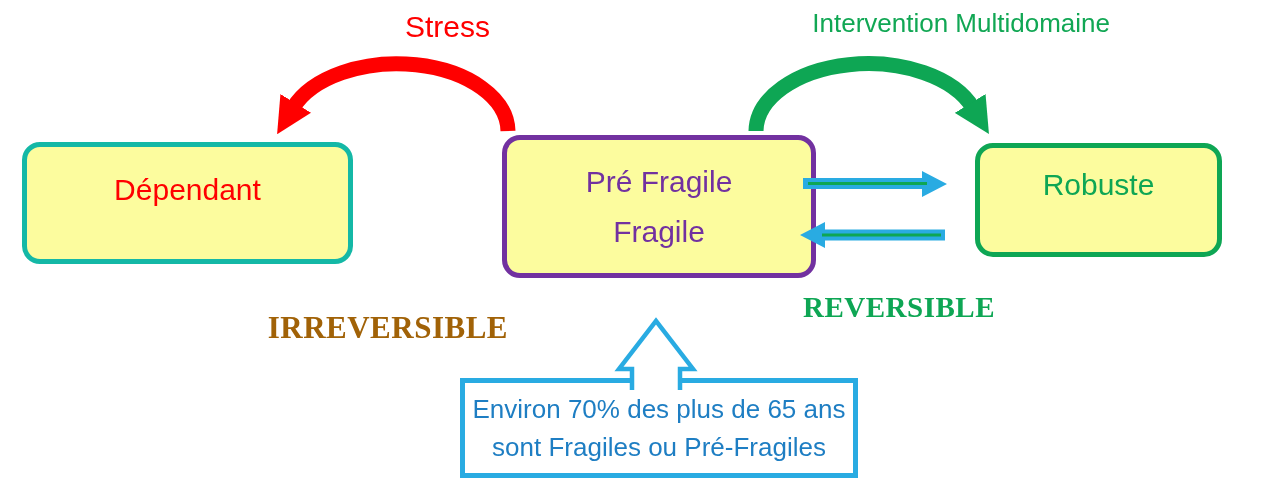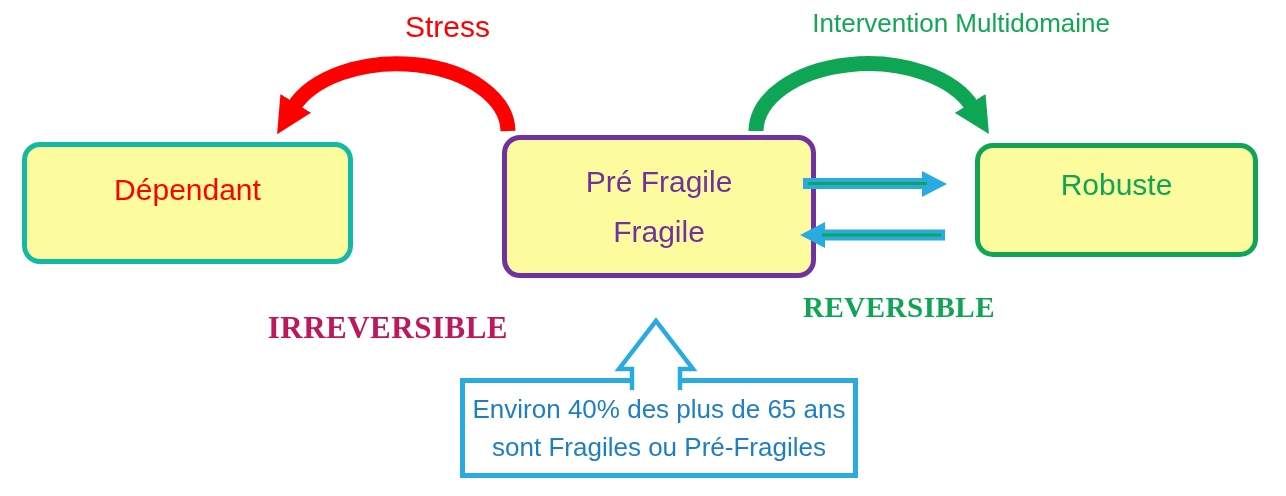--- a/index.html
+++ b/index.html
@@ -4,32 +4,32 @@
 <style>
   html,body{margin:0;padding:0;background:#fff;}
   .canvas{
     position:relative;width:1286px;height:496px;background:#fff;overflow:hidden;
     font-family:"Liberation Sans", sans-serif;
   }
   .lbl{position:absolute;text-align:right;white-space:nowrap;}
   .stress{left:300px;top:10px;width:190px;font-size:30px;color:#FF0000;}
   .intervention{left:650px;top:8px;width:460px;font-size:26px;color:#11A754;}
   .irreversible{left:258px;top:310px;width:250px;font-size:31px;font-weight:bold;
-    font-family:"Liberation Serif", serif;color:#be185d;letter-spacing:0.5px;}
+    font-family:"Liberation Serif", serif;color:#a16207;letter-spacing:0.5px;}
   .reversible{left:755px;top:291px;width:240px;font-size:29px;font-weight:bold;
     font-family:"Liberation Serif", serif;color:#0EA654;letter-spacing:0.5px;}
 
   .box{position:absolute;background:#FCFC9E;border-radius:18px;box-sizing:border-box;
     display:flex;flex-direction:column;align-items:center;}
   .box .line{font-size:30px;line-height:36px;white-space:nowrap;}
   .box-dependant{left:22px;top:142px;width:331px;height:122px;border:5px solid #14b8a6;padding-top:25px;}
   .box-dependant .line{color:#FF0000;}
   .box-fragile{left:458px;top:135px;width:314px;height:143px;border:5px solid #7231A0;justify-content:center;margin-left:44px;}
   .box-fragile .line{color:#7231A0;line-height:50px;}
-  .box-robuste{left:975px;top:143px;width:283px;height:114px;border:5px solid #0EA654;padding-top:19px;}
+  .box-robuste{left:975px;top:143px;width:247px;height:114px;border:5px solid #0EA654;padding-top:19px;}
   .box-robuste .line{color:#0EA654;}
 
   .callout{position:absolute;left:460px;top:378px;width:398px;height:100px;
     background:#fff;border:5px solid #29ABE2;box-sizing:border-box;
     display:flex;flex-direction:column;justify-content:center;align-items:center;}
   .callout .cline{color:#1E7EC3;font-size:26px;line-height:38px;white-space:nowrap;}
 
   .overlay{position:absolute;left:0;top:0;width:1286px;height:496px;pointer-events:none;}
 </style>
 </head>
@@ -50,21 +50,21 @@
   </div>
 
   <div class="box box-robuste">
     <div class="line">Robuste</div>
   </div>
 
   <div class="lbl irreversible">IRREVERSIBLE</div>
   <div class="lbl reversible">REVERSIBLE</div>
 
   <div class="callout">
-    <div class="cline">Environ 40% des plus de 65 ans</div>
+    <div class="cline">Environ 70% des plus de 65 ans</div>
     <div class="cline">sont Fragiles ou Pré-Fragiles</div>
   </div>
 
   <svg class="overlay" viewBox="0 0 1286 496" xmlns="http://www.w3.org/2000/svg">
     <defs>
       <marker id="head-red" viewBox="0 0 10 10" refX="1.5" refY="5" markerWidth="2.4" markerHeight="2.4" orient="auto">
         <path d="M0 0 L10 5 L0 10 z" fill="#FF0000"></path>
       </marker>
       <marker id="head-green" viewBox="0 0 10 10" refX="1.5" refY="5" markerWidth="2.4" markerHeight="2.4" orient="auto">
         <path d="M0 0 L10 5 L0 10 z" fill="#0EA654"></path>

